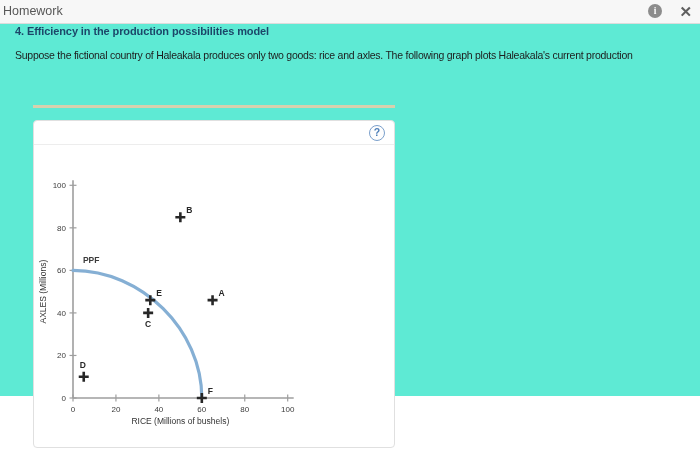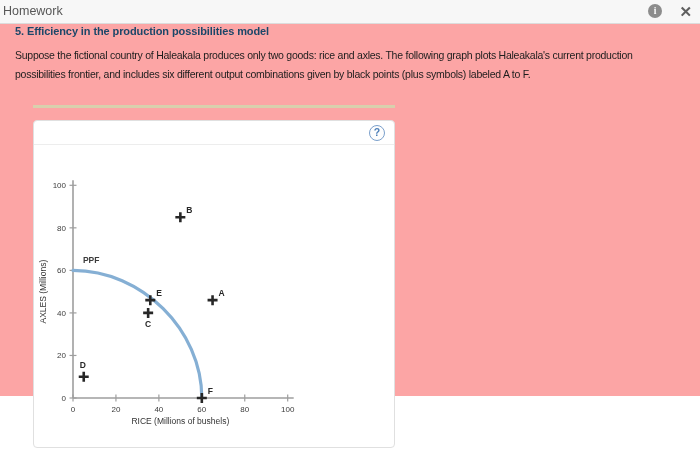--- a/index.html
+++ b/index.html
@@ -1,18 +1,18 @@
 <!DOCTYPE html>
 <html><head>
 <meta charset="utf-8">
 <style>
   * { margin:0; padding:0; box-sizing:border-box; }
   html,body { width:700px; height:454px; background:#ffffff;
     font-family:"Liberation Sans", sans-serif; overflow:hidden; }
-  .page { position:relative; width:700px; height:396px; background:#fca5a5;padding-left:29px; }
+  .page { position:relative; width:700px; height:396px; background:#5eead4;padding-left:29px; }
 
   
   .titlebar { position:absolute; top:0; left:0; width:700px; height:24px;
     background:#f7f7f7; border-bottom:1px solid #dcdcdc; }
   .titlebar-label { position:absolute; left:3px; top:4px; font-size:12.5px; color:#575757; }
   .info-icon { position:absolute; right:38px; top:4px; width:14px; height:14px;
     border-radius:50%; background:#8c8c8c; color:#fff; font-size:9.5px; font-weight:bold;
     text-align:center; line-height:14px; cursor:pointer; font-family:"Liberation Serif", serif; }
   .close-icon { position:absolute; right:8px; top:2px; font-size:15px; font-weight:bold;
     color:#5f5f5f; cursor:pointer; line-height:20px; }
@@ -41,25 +41,24 @@
 <body>
 
 <div class="page">
 
   <div class="titlebar">
     <span class="titlebar-label">Homework</span>
     <span class="info-icon">i</span>
     <span class="close-icon">✕</span>
   </div>
 
-  <div class="q-title">5. Efficiency in the production possibilities model</div>
+  <div class="q-title">4. Efficiency in the production possibilities model</div>
 
   <div class="q-para">
     <div>Suppose the fictional country of Haleakala produces only two goods: rice and axles. The following graph plots Haleakala's current production</div>
-    <div>possibilities frontier, and includes six different output combinations given by black points (plus symbols) labeled A to F.</div>
   </div>
 
   <div class="gold-rule"></div>
 
   <div class="graph-panel">
     <div class="panel-header">
       <span class="help-icon">?</span>
     </div>
     <svg id="chart" class="chart-svg" width="361" height="326" viewBox="0 0 361 326">
         <line x1="39" y1="59.3" x2="39" y2="277" stroke="#9e9e9e" stroke-width="1.6"></line>

